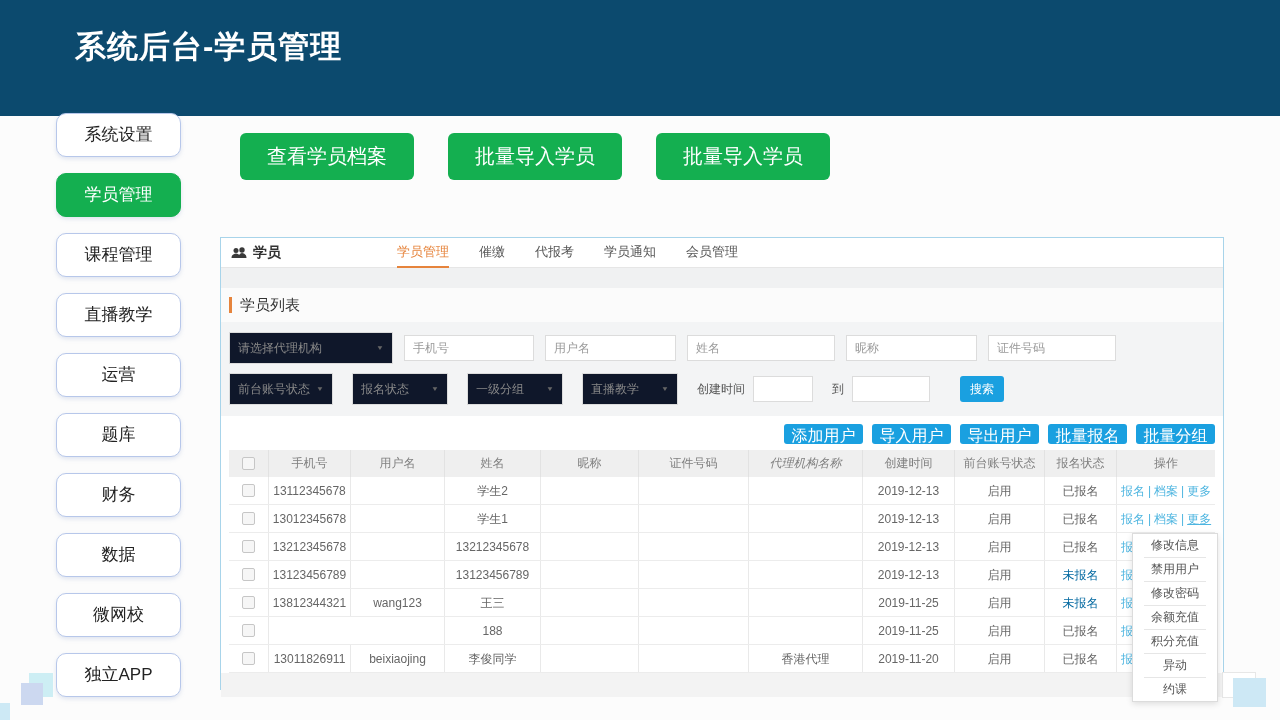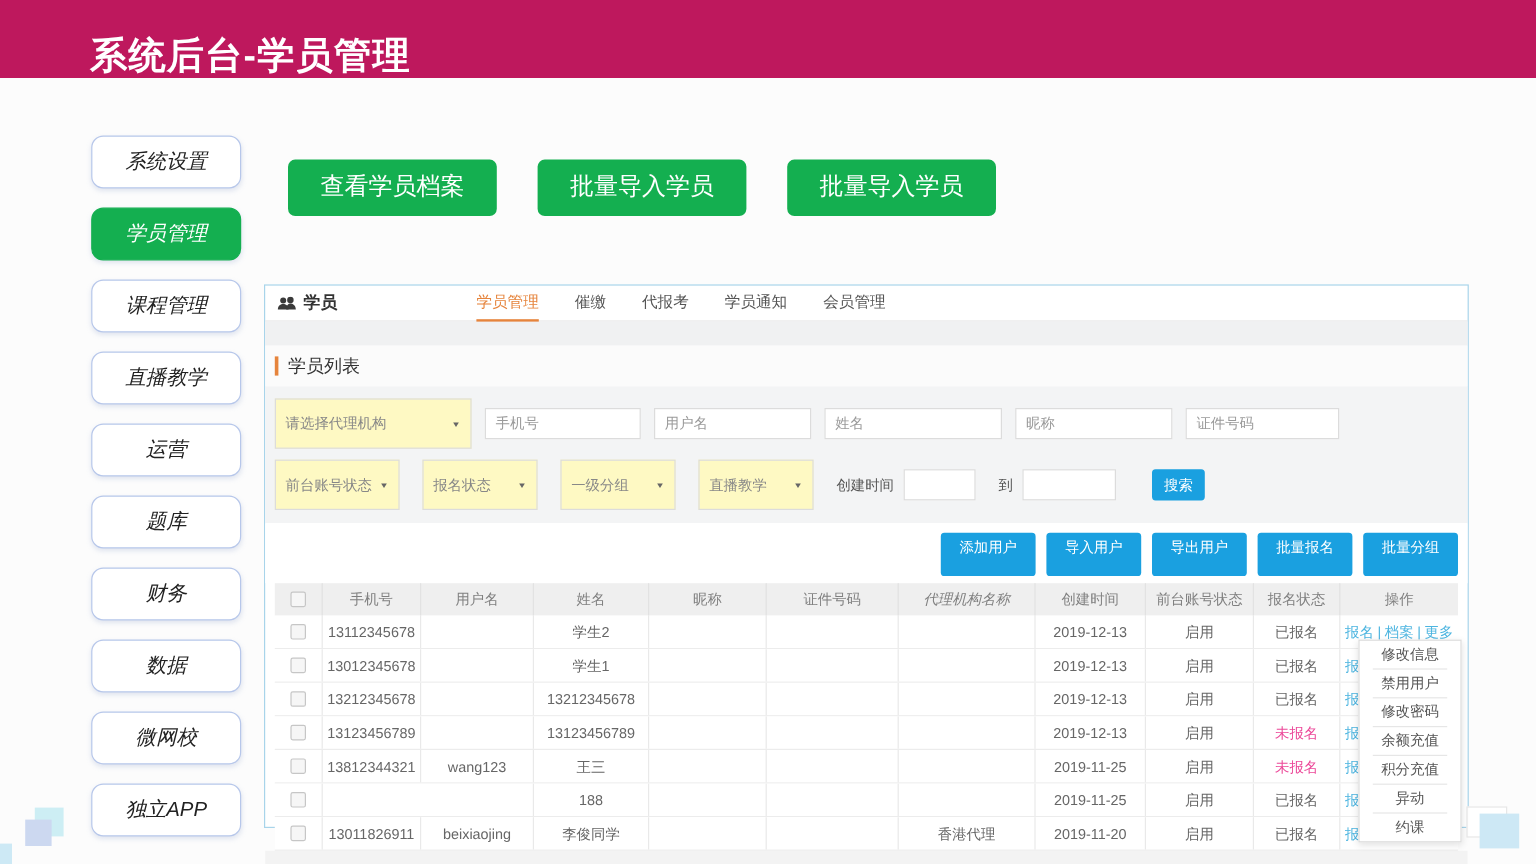--- a/index.html
+++ b/index.html
@@ -1,25 +1,25 @@
 <!DOCTYPE html>
 <html><head>
 <meta charset="utf-8">
 <style>
   * { margin:0; padding:0; box-sizing:border-box; }
   html,body { width:1280px; height:720px; }
   body { font-family:"Liberation Sans", sans-serif; background:#fcfcfc; }
   .page { position:relative; width:1280px; height:720px; background:#fcfcfc; overflow:hidden; }
 
   
-  .header { position:absolute; left:0; top:0; width:1280px; height:65px; background:#be185d; }
+  .header { position:absolute; left:0; top:0; width:1280px; height:116px; background:#0c4a6e; }
   .header .title { position:absolute; left:75px; top:26px; color:#ffffff; font-size:31px; font-weight:600; letter-spacing:1px; }
 
   
-  .sidebar { position:absolute; left:76px; top:113px; width:125px;font-style:italic; }
+  .sidebar { position:absolute; left:56px; top:113px; width:125px; }
   .side-btn { height:44px; line-height:42px; text-align:center; background:#ffffff;
     border:1px solid #b7c7ea; border-radius:10px; margin-bottom:16px; font-size:17px; color:#222;
     box-shadow:0 2px 4px rgba(150,170,210,.28); cursor:pointer; }
   .side-btn.active { background:#14AF50; border-color:#14AF50; color:#fff; }
 
   
   .quick-row { position:absolute; left:240px; top:133px; display:flex; gap:34px; }
   .quick-btn { height:47px; line-height:47px; padding:0 27px; background:#14AF50; color:#fff;
     font-size:20px; border-radius:6px; cursor:pointer; white-space:nowrap; }
 
@@ -38,44 +38,44 @@
   .sec-row { height:34px; display:flex; align-items:center; padding-left:8px; background:#fbfbfb; }
   .sec-bar { width:3px; height:16px; background:#E6843C; margin-right:8px; }
   .sec-title { font-size:15px; color:#333; }
 
   
   .filter { background:#f3f4f5; padding:10px 8px 11px 8px; }
   .f-row { display:flex; align-items:center; }
   .f-row + .f-row { margin-top:9px; }
   .f-row1 > * + * { margin-left:11px; }
   .f-row2 > * + * { margin-left:19px; }
-  .f-select { background:#fef9c3; border:1px solid #dcdcdc; height:42px; display:flex; align-items:center;
+  .f-select { background:#0f172a; border:1px solid #dcdcdc; height:32px; display:flex; align-items:center;
     justify-content:space-between; padding:0 8px; font-size:12px; color:#888; cursor:pointer; flex:none; }
   .f-select .arr { font-size:8px; color:#666; transform:scaleY(.8); }
   .f-input { background:#fff; border:1px solid #dcdcdc; height:26px; padding:0 8px; font-size:12px; color:#666; flex:none; }
   .f-input::placeholder { color:#9a9a9a; }
   .f-label { font-size:12px; color:#555; flex:none; }
   .f-row2 .f-label { margin-left:19px; margin-right:-11px; }
   .search-btn { margin-left:30px !important; width:44px; height:26px; background:#1AA0E0; color:#fff;
     font-size:12px; border:none; border-radius:3px; cursor:pointer; flex:none; }
 
   
   .action-row { display:flex; justify-content:flex-end; gap:9px; padding:8px 8px 6px 8px; background:#fff; }
-  .act-btn { width:79px; height:36px; line-height:24px; text-align:center; background:#1AA0E0; color:#fff;
-    font-size:12px; border-radius:3px; cursor:pointer; }
+  .act-btn { width:79px; height:20px; line-height:24px; text-align:center; background:#1AA0E0; color:#fff;
+    font-size:16px; border-radius:3px; cursor:pointer; }
 
   
   .table { margin:0 8px; font-size:12px; }
   .t-head { display:flex; background:#efefef; color:#808080; height:27px; line-height:27px; }
   .t-row { display:flex; height:28px; line-height:28px; border-bottom:1px solid #ececec; color:#666; background:#fff; }
   .t-cell { flex:none; text-align:center; overflow:hidden; white-space:nowrap; border-right:1px solid #e9e9e9; }
   .t-head .t-cell { border-right:1px solid #e2e2e2; }
   .t-cell:last-child { border-right:none; }
   .cb { width:13px; height:13px; border:1px solid #c6c6c6; border-radius:2px; background:#f6f6f6; margin:7px auto 0; cursor:pointer; }
-  .red { color:#ec4899; }
+  .red { color:#0369a1; }
   .op-link { color:#4DB5E0; cursor:pointer; }
   .op-link.underline { text-decoration:underline; }
   .op-sep { color:#4DB5E0; margin:0 3px; }
   .panel-foot { height:24px; background:#f3f3f3; }
 
   
   .dropdown { position:absolute; left:1132px; top:533px; width:86px; background:#fff;
     border:1px solid #dcdcdc; box-shadow:0 2px 6px rgba(0,0,0,.12); z-index:5; }
   .dd-item { height:23px; line-height:23px; text-align:center; font-size:12px; color:#555; cursor:pointer; }
   .dd-sep { border-top:1px solid #e6e6e6; margin:0 11px; }

